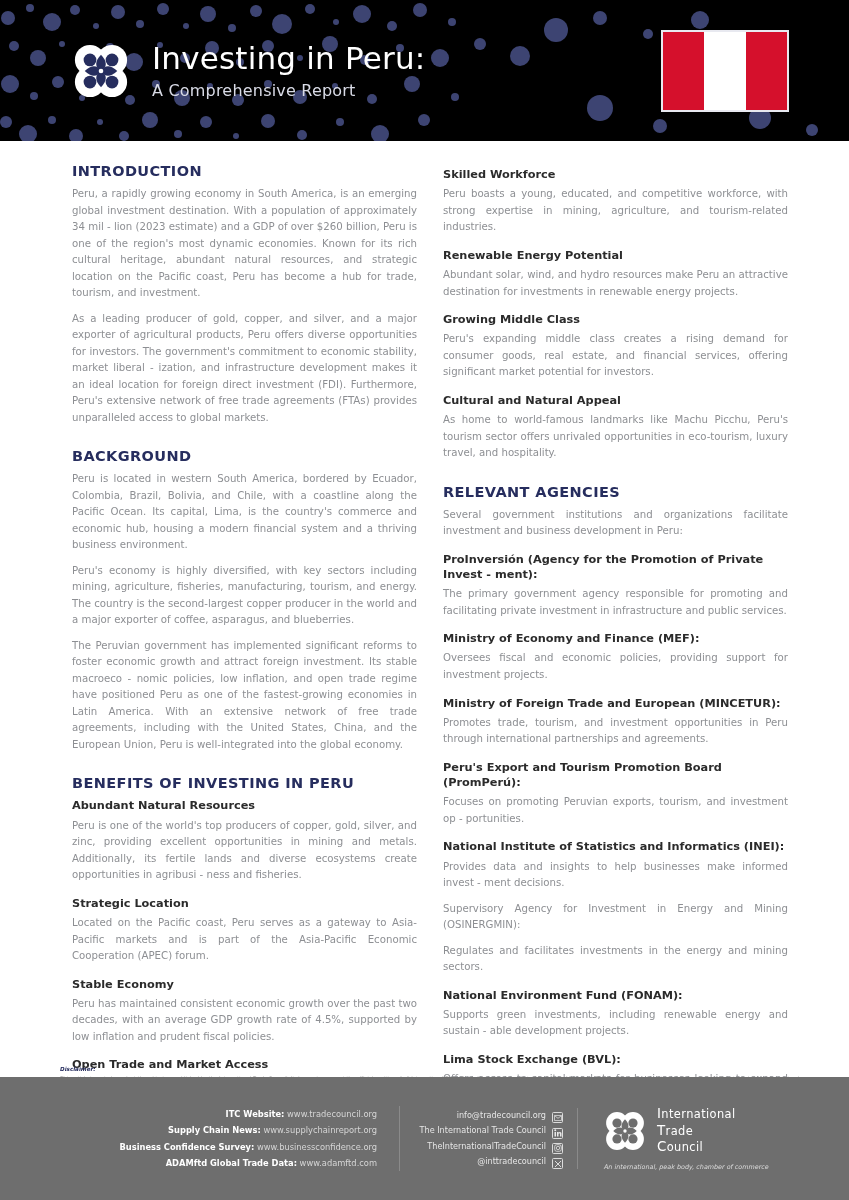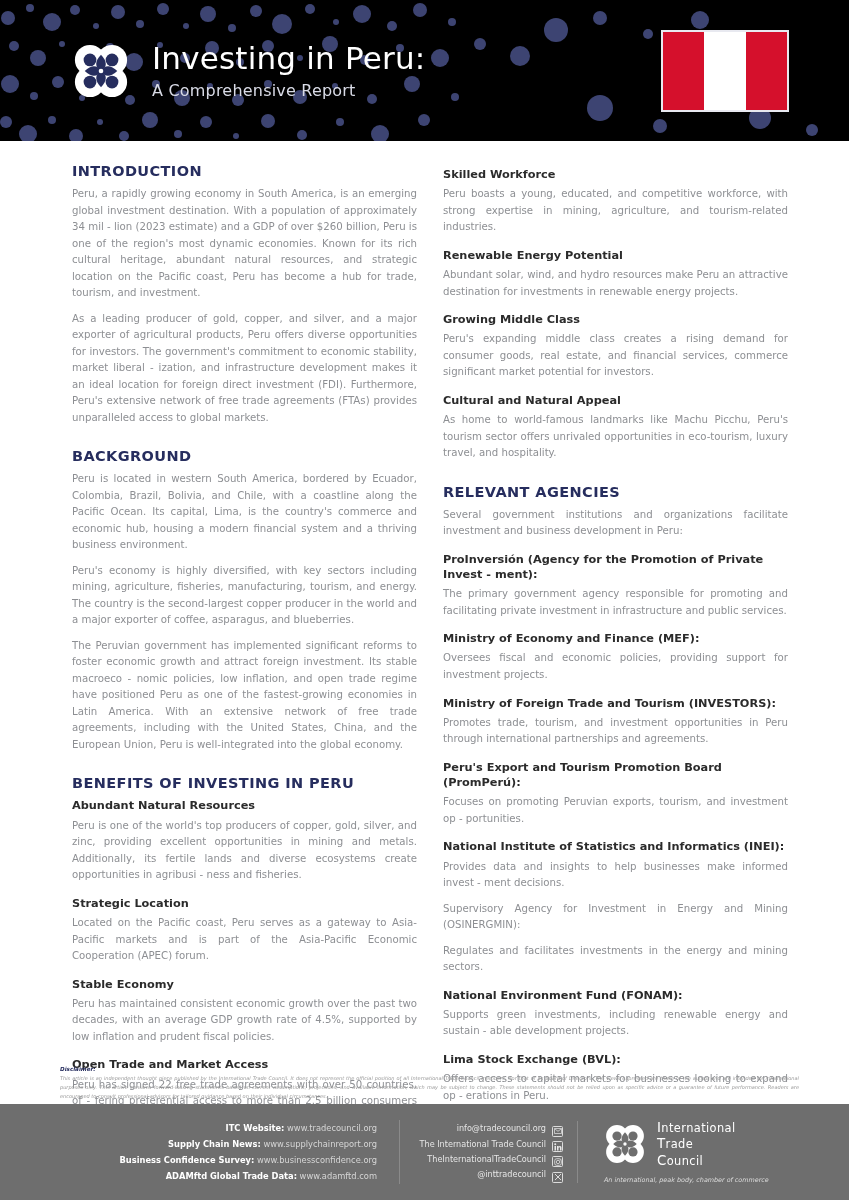--- a/index.html
+++ b/index.html
@@ -121,21 +121,21 @@
     line-height: 1.75;
     text-align: justify;
   }
 
   
   .footer {
     position: absolute;
     left: 0;
     right: 0;
     bottom: 0;
-    height: 96px;
+    height: 123px;
     background: #6e6e6e;
     display: flex;
     align-items: center;
     padding: 0 46px 0 70px;
     color: #ffffff;
   }
   .footer-col-links {
     flex: 0 0 330px;
     padding-right: 22px;
     border-right: 1px solid #8a8a8a;
@@ -354,35 +354,35 @@
 
   <div class="col">
 
     <h3 class="sub first">Skilled Workforce</h3>
     <p class="body">Peru boasts a young, educated, and competitive workforce, with strong expertise in mining, agriculture, and tourism-related industries.</p>
 
     <h3 class="sub">Renewable Energy Potential</h3>
     <p class="body">Abundant solar, wind, and hydro resources make Peru an attractive destination for investments in renewable energy projects.</p>
 
     <h3 class="sub">Growing Middle Class</h3>
-    <p class="body">Peru's expanding middle class creates a rising demand for consumer goods, real estate, and financial services, commerce significant market potential for investors.</p>
+    <p class="body">Peru's expanding middle class creates a rising demand for consumer goods, real estate, and financial services, offering significant market potential for investors.</p>
 
     <h3 class="sub">Cultural and Natural Appeal</h3>
     <p class="body">As home to world-famous landmarks like Machu Picchu, Peru's tourism sector offers unrivaled opportunities in eco-tourism, luxury travel, and hospitality.</p>
 
     <h2 class="sec spaced">RELEVANT AGENCIES</h2>
     <p class="body lead">Several government institutions and organizations facilitate investment and business development in Peru:</p>
 
     <h3 class="sub">ProInversión (Agency for the Promotion of Private Invest - ment):</h3>
     <p class="body">The primary government agency responsible for promoting and facilitating private investment in infrastructure and public services.</p>
 
     <h3 class="sub">Ministry of Economy and Finance (MEF):</h3>
     <p class="body">Oversees fiscal and economic policies, providing support for investment projects.</p>
 
-    <h3 class="sub">Ministry of Foreign Trade and Tourism (INVESTORS):</h3>
+    <h3 class="sub">Ministry of Foreign Trade and European (MINCETUR):</h3>
     <p class="body">Promotes trade, tourism, and investment opportunities in Peru through international partnerships and agreements.</p>
 
     <h3 class="sub">Peru's Export and Tourism Promotion Board (PromPerú):</h3>
     <p class="body">Focuses on promoting Peruvian exports, tourism, and investment op - portunities.</p>
 
     <h3 class="sub">National Institute of Statistics and Informatics (INEI):</h3>
     <p class="body">Provides data and insights to help businesses make informed invest - ment decisions.</p>
 
     <p class="body">Supervisory Agency for Investment in Energy and Mining (OSINERGMIN):</p>
     <p class="body">Regulates and facilitates investments in the energy and mining sectors.</p>

